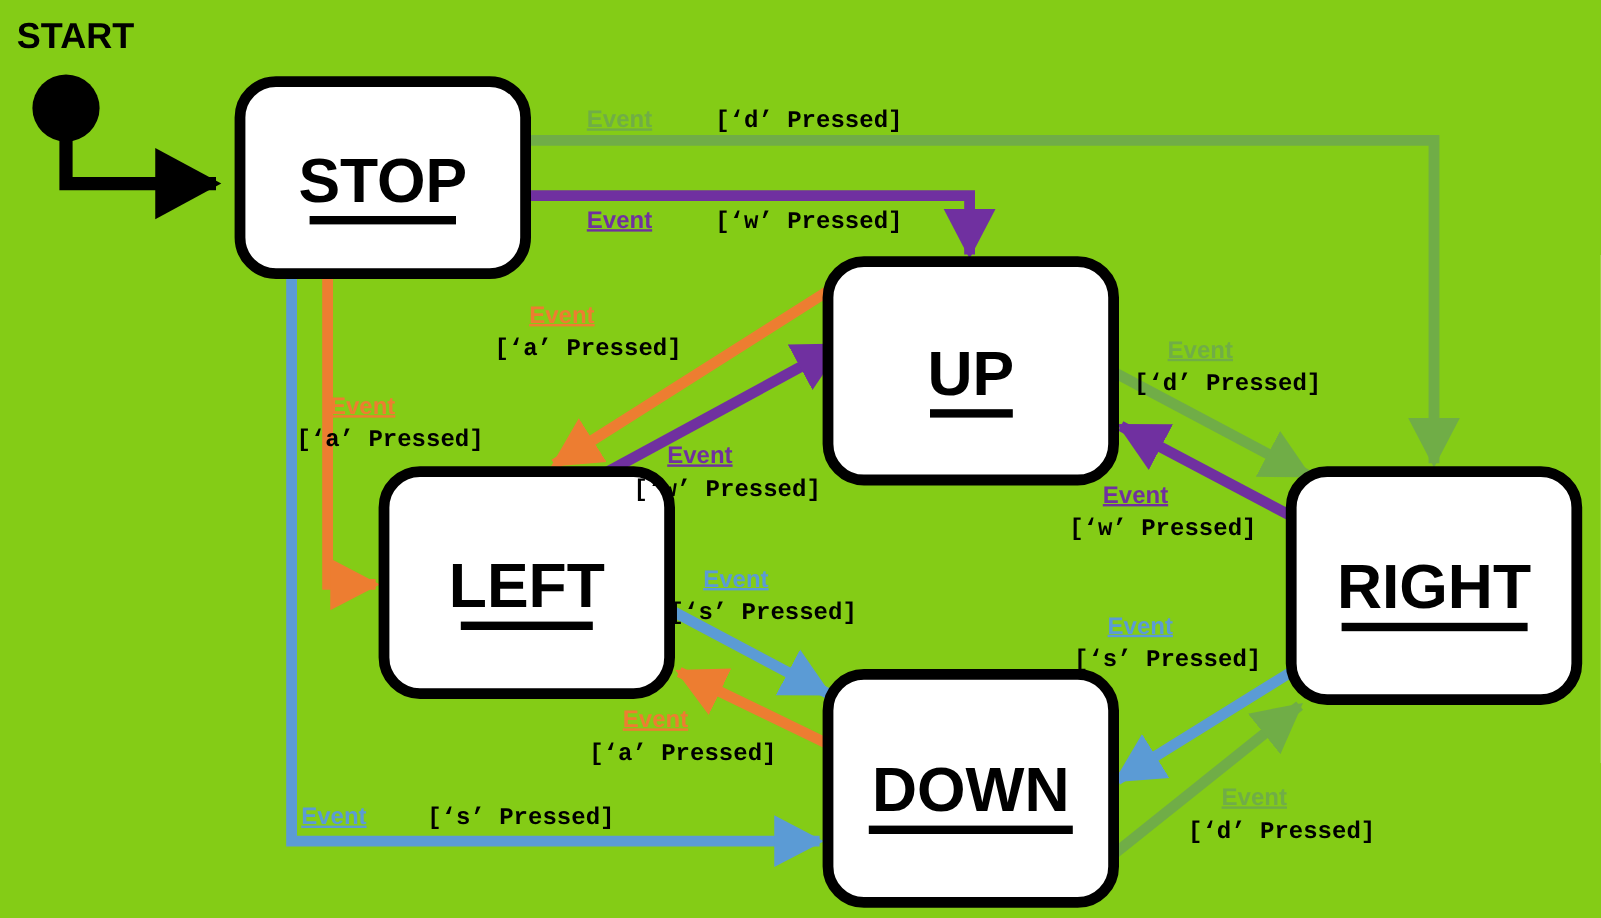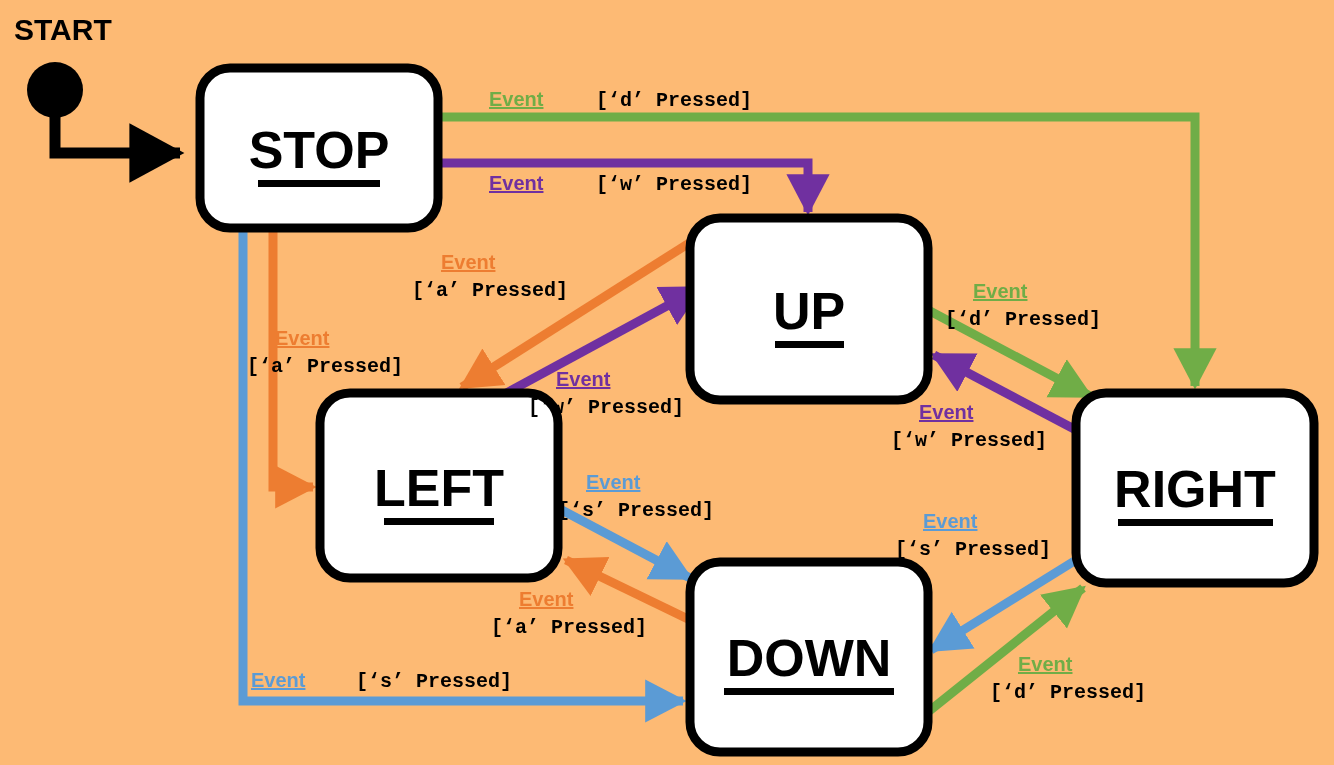--- a/index.html
+++ b/index.html
@@ -2,21 +2,21 @@
 <html><head>
 <meta charset="utf-8">
 <title>State Machine Diagram</title>
 <style>
   html,body{margin:0;padding:0;background:#ffffff;}
   body{
     width:1334px;height:765px;
     font-family:"Liberation Sans", sans-serif;
     overflow:hidden;position:relative;
   }
-  #stage{position:relative;width:1334px;height:765px;background:#fdba74;}
+  #stage{position:relative;width:1334px;height:765px;background:#84cc16;}
   svg#diagram{position:absolute;left:0;top:0;width:1334px;height:765px;}
 
   .state-label{
     font-family:"Liberation Sans", sans-serif;
     font-weight:700;
     fill:#000;
     text-anchor:middle;
   }
   .start-label{
     font-family:"Liberation Sans", sans-serif;

